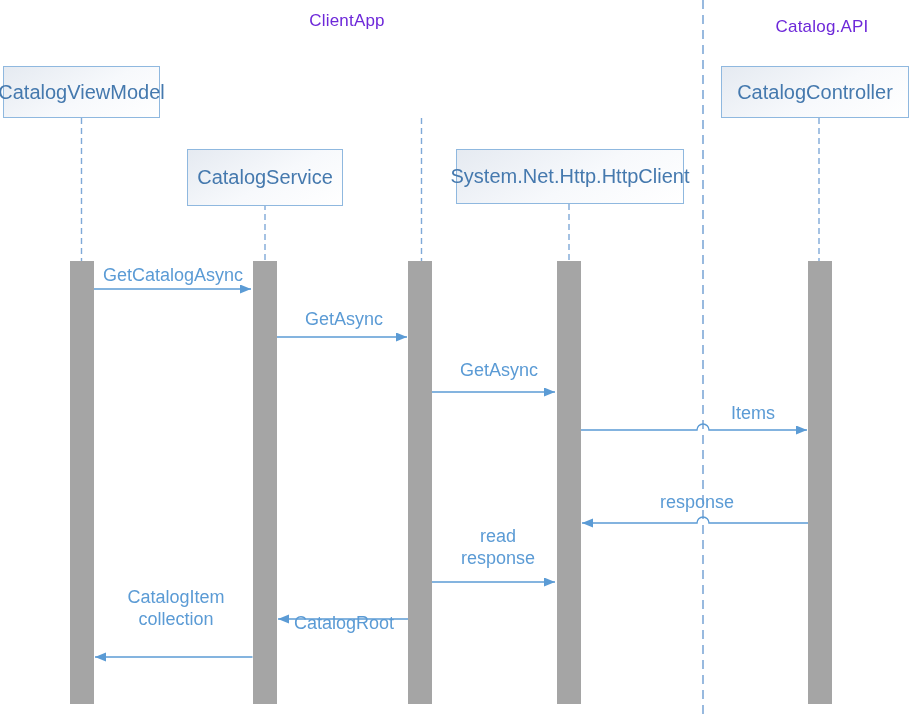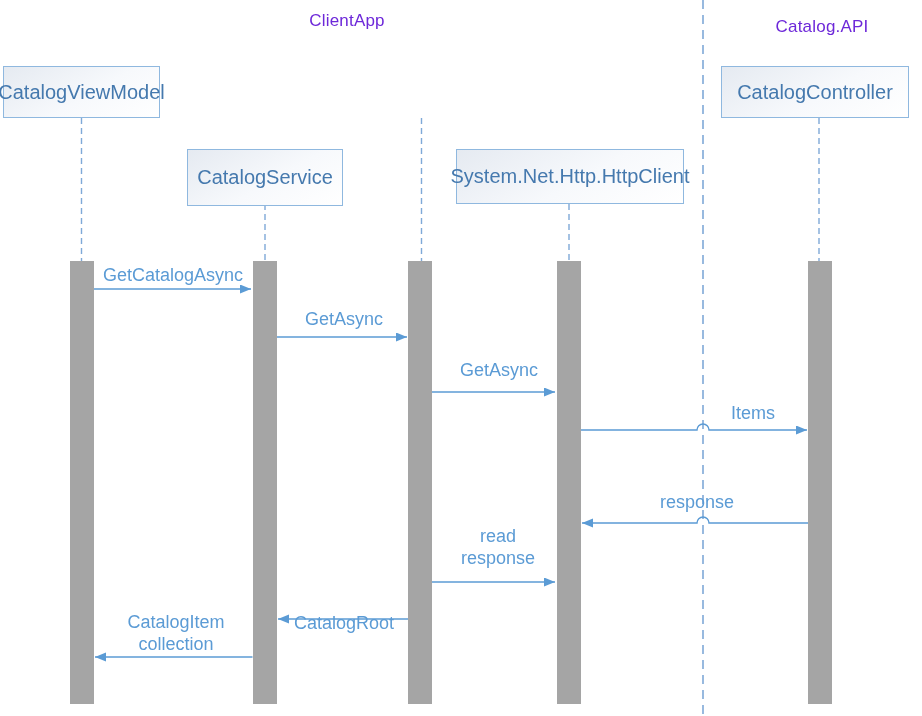--- a/index.html
+++ b/index.html
@@ -93,15 +93,15 @@
   <div class="actor-box" style="left:456px;top:149px;width:228px;height:55px;">System.Net.Http.HttpClient</div>
   <div class="actor-box" style="left:721px;top:66px;width:188px;height:52px;">CatalogController</div>
 
   <div class="msg-label" style="left:173px;top:264px;">GetCatalogAsync</div>
   <div class="msg-label" style="left:344px;top:308px;">GetAsync</div>
   <div class="msg-label" style="left:499px;top:359px;">GetAsync</div>
   <div class="msg-label" style="left:753px;top:402px;">Items</div>
   <div class="msg-label" style="left:665px;top:491px;margin-left:32px;">response</div>
   <div class="msg-label wrap" style="left:498px;top:525px;width:80px;">read response</div>
   <div class="msg-label" style="left:344px;top:586px;margin-top:26px;">CatalogRoot</div>
-  <div class="msg-label wrap" style="left:176px;top:611px;width:100px;">CatalogItem collection</div>
+  <div class="msg-label wrap" style="left:176px;top:586px;width:100px;">CatalogItem collection</div>
 
 </div>
 
 </body></html>

